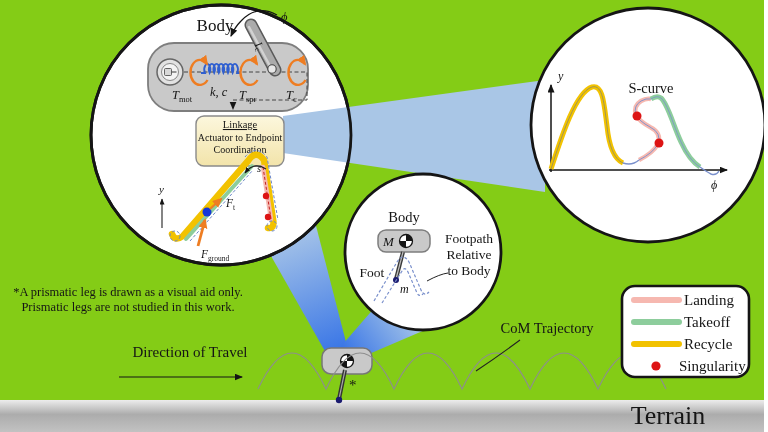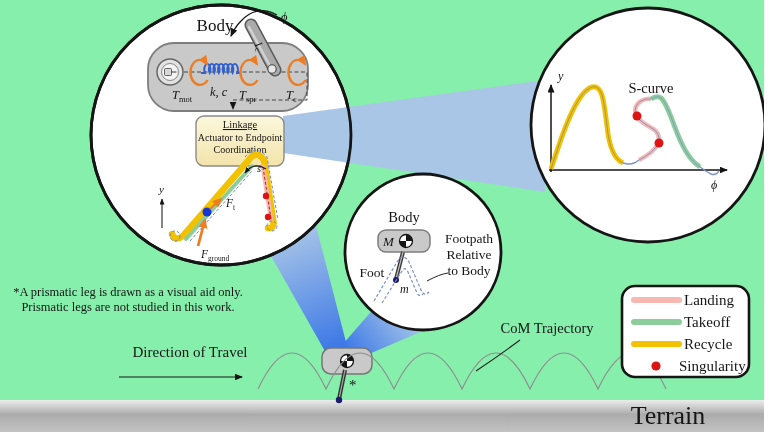--- a/index.html
+++ b/index.html
@@ -1,16 +1,16 @@
 <!DOCTYPE html>
 <html><head>
 <meta charset="utf-8">
 <style>
   html,body{margin:0;padding:0;background:#fff;}
-  #stage{position:relative;width:764px;height:432px;overflow:hidden;background:#86efac;}
+  #stage{position:relative;width:764px;height:432px;overflow:hidden;background:#84cc16;}
   svg text{font-family:"Liberation Serif",serif;fill:#151515;}
   .it{font-style:italic;}
   .sub{font-size:8.5px;}
   .subs{font-size:7.5px;}
 </style>
 </head>
 <body>
 
 <div id="stage">
 <svg width="768" height="432" viewBox="0 0 768 432" xmlns="http://www.w3.org/2000/svg">

